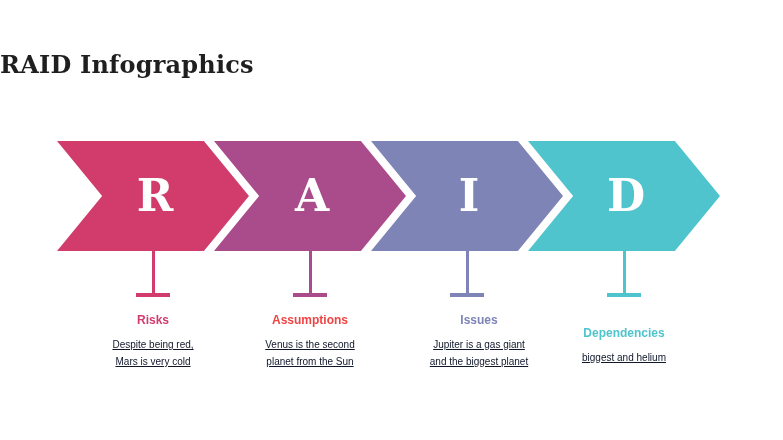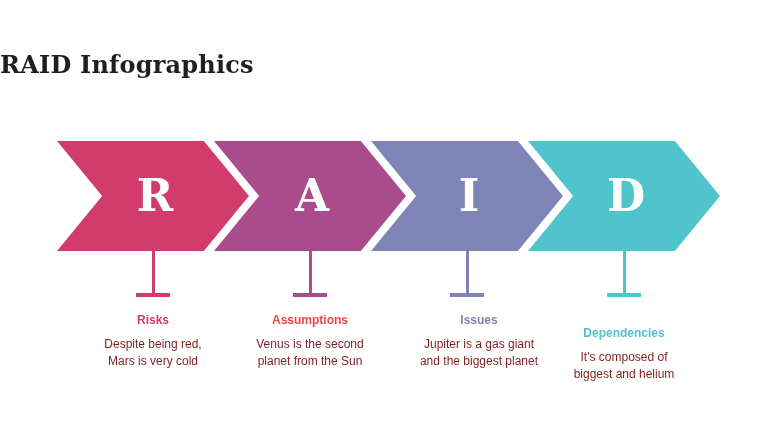--- a/index.html
+++ b/index.html
@@ -83,23 +83,24 @@
     width: 190px;
     text-align: center;
   }
   .col .label {
     font-family: Liberation Sans, sans-serif;
     font-weight: 700;
     font-size: 12px;
     margin-bottom: 9px;
   }
   .col .desc {
-    font-size: 12px;
+    font-size: 10px;
     line-height: 17px;
-    color: #7f1d1d;
+    color: #0f172a;
+    text-decoration: underline;
   }
   .t0 { left: 58px; }
   .t1 { left: 215px; }
   .t2 { left: 384px; }
   .t3 { left: 529px; margin-top: 13px; }
 </style>
 </head>
 <body>
 
 <div class="slide">
@@ -158,18 +159,17 @@
     <div class="label" style="color: rgb(126, 132, 182);">Issues</div>
     <div class="desc">
       <div>Jupiter is a gas giant</div>
       <div>and the biggest planet</div>
     </div>
   </div>
 
   <div class="col t3">
     <div class="label" style="color: rgb(79, 196, 204);">Dependencies</div>
     <div class="desc">
-      <div>It's composed of</div>
       <div>biggest and helium</div>
     </div>
   </div>
 
 </div>
 
 </body></html>

